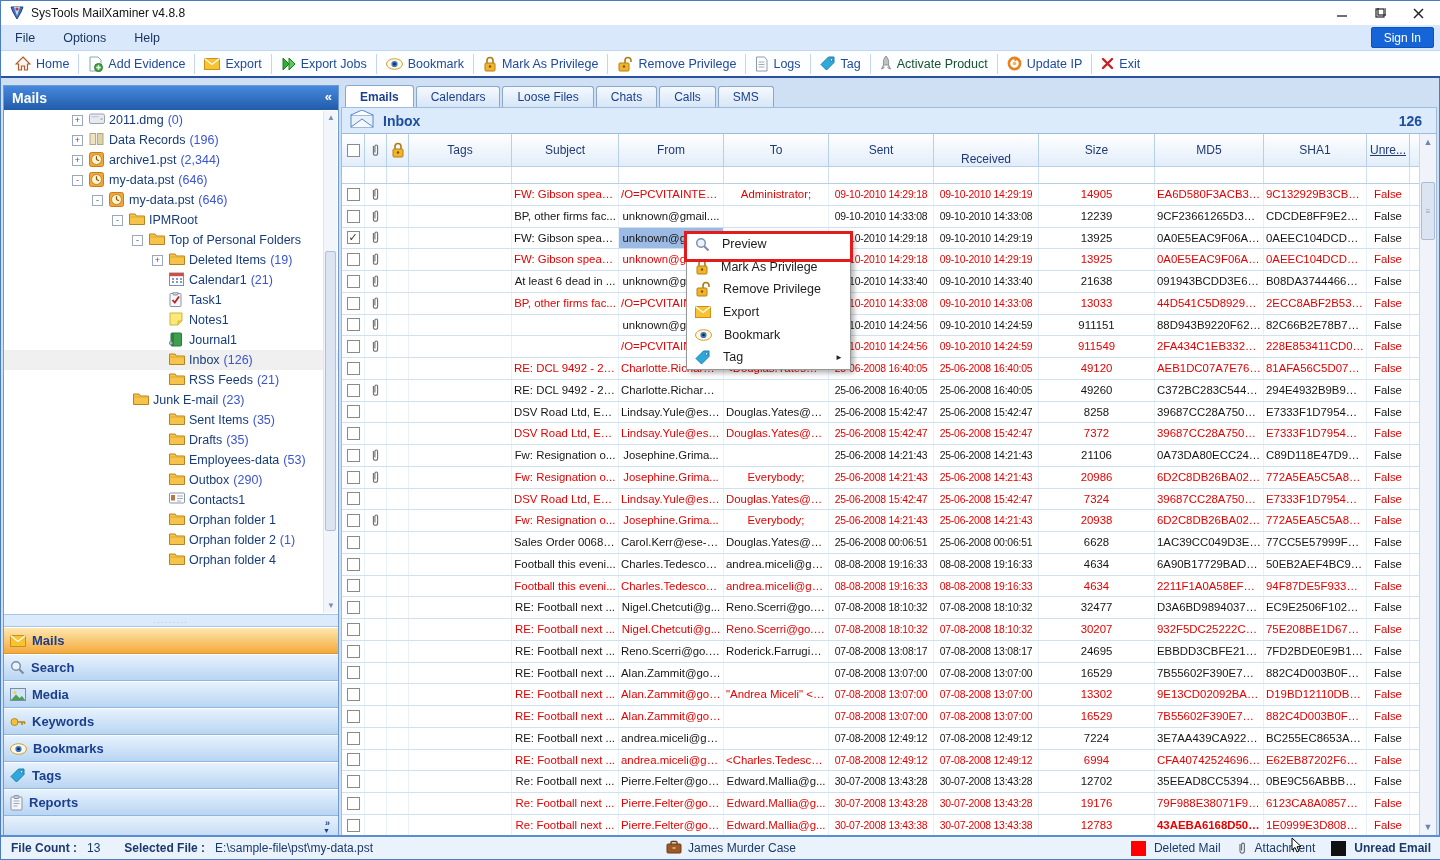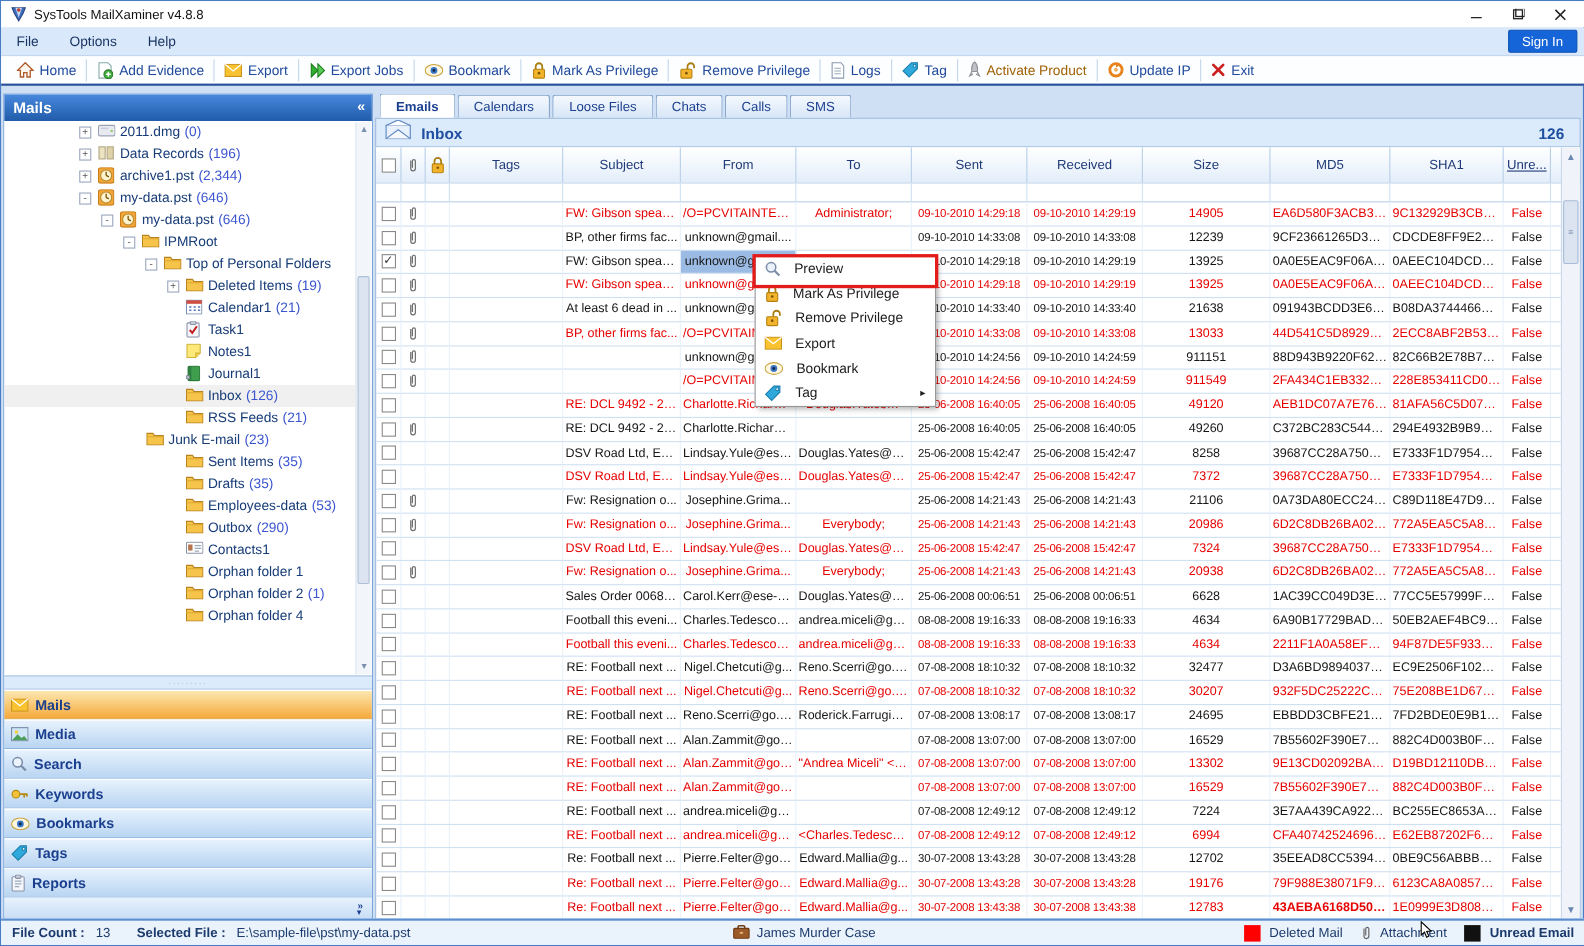--- a/index.html
+++ b/index.html
@@ -15,21 +15,21 @@
   .win-btn { width:38px; height:24px; display:flex; align-items:center; justify-content:center; color:#222; font-size:12px; cursor:default; }
 
   
   .menubar { position:absolute; left:0; top:24px; width:1440px; height:26px; background:#d9e8fa; border-bottom:1px solid #c2d6ee; display:flex; align-items:center; }
   .menu-item { font-size:12.5px; color:#17335f; padding:0 14px; height:100%; display:flex; align-items:center; }
   .signin-btn { position:absolute; right:7px; top:2px; height:21px; background:#1565d8; color:#fff; font-size:12px; padding:0 12px; display:flex; align-items:center; border-radius:2px; border:1px solid #0f51b4; }
 
   
   .toolbar { position:absolute; left:0; top:50px; width:1440px; height:27px; background:#fdfeff; border-bottom:2px solid #29519c; display:flex; align-items:center; padding-left:6px; }
   .tool-item { display:flex; align-items:center; gap:5px; padding:0 8px; height:22px; font-size:12.5px; color:#204a9c; white-space:nowrap; }
-  .tool-item.disabled { color:#a16207; }
+  .tool-item.disabled { color:#14532d; }
   .tool-sep { width:1px; height:20px; background:#c4d6ec; margin:0 1px; }
 
   
   .sidebar { position:absolute; left:2px; top:84px; width:336px; bottom:24px; background:#fff; border:1px solid #6f9bd2; }
   .side-header { position:absolute; left:0; top:0; right:0; height:24px; background:linear-gradient(#4788dd,#215caa); color:#fff; font-size:14px; font-weight:bold; display:flex; align-items:center; padding:0 8px; }
   .side-collapse { position:absolute; right:6px; top:3px; color:#fff; font-size:13px; }
   .tree { position:absolute; left:0; top:24px; right:0; height:504px; background:#fff; overflow:hidden; }
   .tree-row { height:20px; display:flex; align-items:center; font-size:12.5px; color:#173c78; white-space:nowrap; }
   .tree-row.selected { background:#f0f0f0; }
   .tree-expander { width:11px; height:11px; border:1px solid #9aa7bd; background:#fff; font-size:9px; line-height:9px; text-align:center; color:#555; flex:0 0 11px; margin-right:6px; }
@@ -524,36 +524,36 @@
           <span style="display: inline-flex;">
             <svg width="16" height="12" viewBox="0 0 16 12">
               <rect x=".5" y=".5" width="15" height="11" fill="#f8c231" stroke="#c8921a"></rect>
               <path d="M.5 .5 L8 6.5 L15.5 .5" fill="none" stroke="#fff" stroke-width="1.2"></path>
             </svg>
           </span>
           <span>Mails</span>
         </div>
         <div class="nav-item">
           <span style="display: inline-flex;">
+            <svg width="15" height="15" viewBox="0 0 15 15">
+              <circle cx="6" cy="6" r="4.3" fill="#eaf2fb" stroke="#7a8ba8" stroke-width="1.4"></circle>
+              <line x1="9.2" y1="9.2" x2="13.5" y2="13.5" stroke="#7a8ba8" stroke-width="2"></line>
+            </svg>
+          </span>
+          <span>Search</span>
+        </div>
+        <div class="nav-item">
+          <span style="display: inline-flex;">
             <svg width="16" height="13" viewBox="0 0 16 13">
               <rect x=".5" y=".5" width="15" height="12" fill="#cfe6f8" stroke="#7a8ba8"></rect>
               <circle cx="5" cy="4.5" r="1.6" fill="#f5d03a"></circle>
               <path d="M1 12 L6 6.5 L9.5 10 L12 8 L15 12z" fill="#4d9e58"></path>
             </svg>
           </span>
           <span>Media</span>
-        </div>
-        <div class="nav-item">
-          <span style="display: inline-flex;">
-            <svg width="15" height="15" viewBox="0 0 15 15">
-              <circle cx="6" cy="6" r="4.3" fill="#eaf2fb" stroke="#7a8ba8" stroke-width="1.4"></circle>
-              <line x1="9.2" y1="9.2" x2="13.5" y2="13.5" stroke="#7a8ba8" stroke-width="2"></line>
-            </svg>
-          </span>
-          <span>Search</span>
         </div>
         <div class="nav-item">
           <span style="display: inline-flex;">
             <svg width="16" height="10" viewBox="0 0 16 10">
               <circle cx="4.5" cy="5" r="3.5" fill="#f2c23a" stroke="#b5890f"></circle>
               <path d="M8 5 h7 M12 5 v3 M14.5 5 v2" stroke="#b5890f" stroke-width="1.6"></path>
             </svg>
           </span>
           <span>Keywords</span>
         </div>
@@ -642,21 +642,21 @@
           </div>
           <div class="gh-cell" style="width: 105px; flex: 0 0 105px;">
             <span>From</span>
           </div>
           <div class="gh-cell" style="width: 105px; flex: 0 0 105px;">
             <span>To</span>
           </div>
           <div class="gh-cell" style="width: 105px; flex: 0 0 105px;">
             <span>Sent</span>
           </div>
-          <div class="gh-cell" style="width: 105px; flex: 0 0 105px;">
+          <div class="gh-cell" style="width: 105px; flex: 0 0 105px; align-items: flex-end;">
             <span>Received</span>
           </div>
           <div class="gh-cell" style="width: 116px; flex: 0 0 116px;">
             <span>Size</span>
           </div>
           <div class="gh-cell" style="width: 109px; flex: 0 0 109px;">
             <span>MD5</span>
           </div>
           <div class="gh-cell" style="width: 103px; flex: 0 0 103px;">
             <span>SHA1</span>

